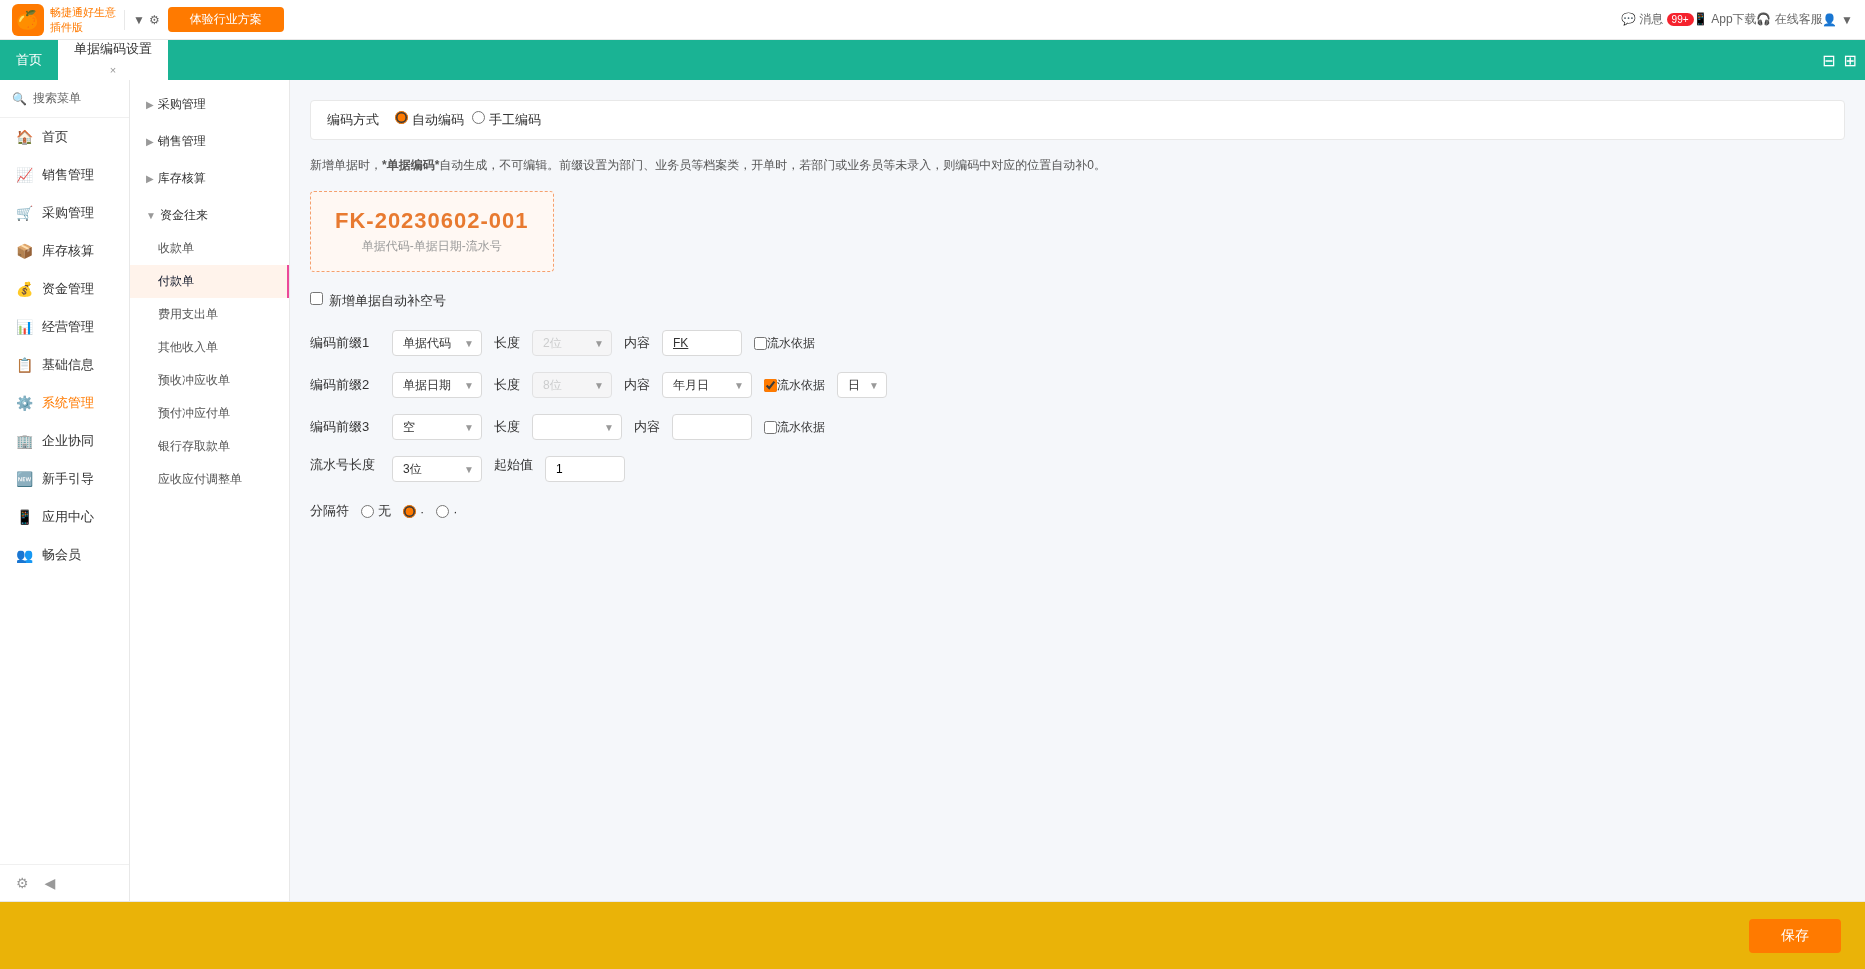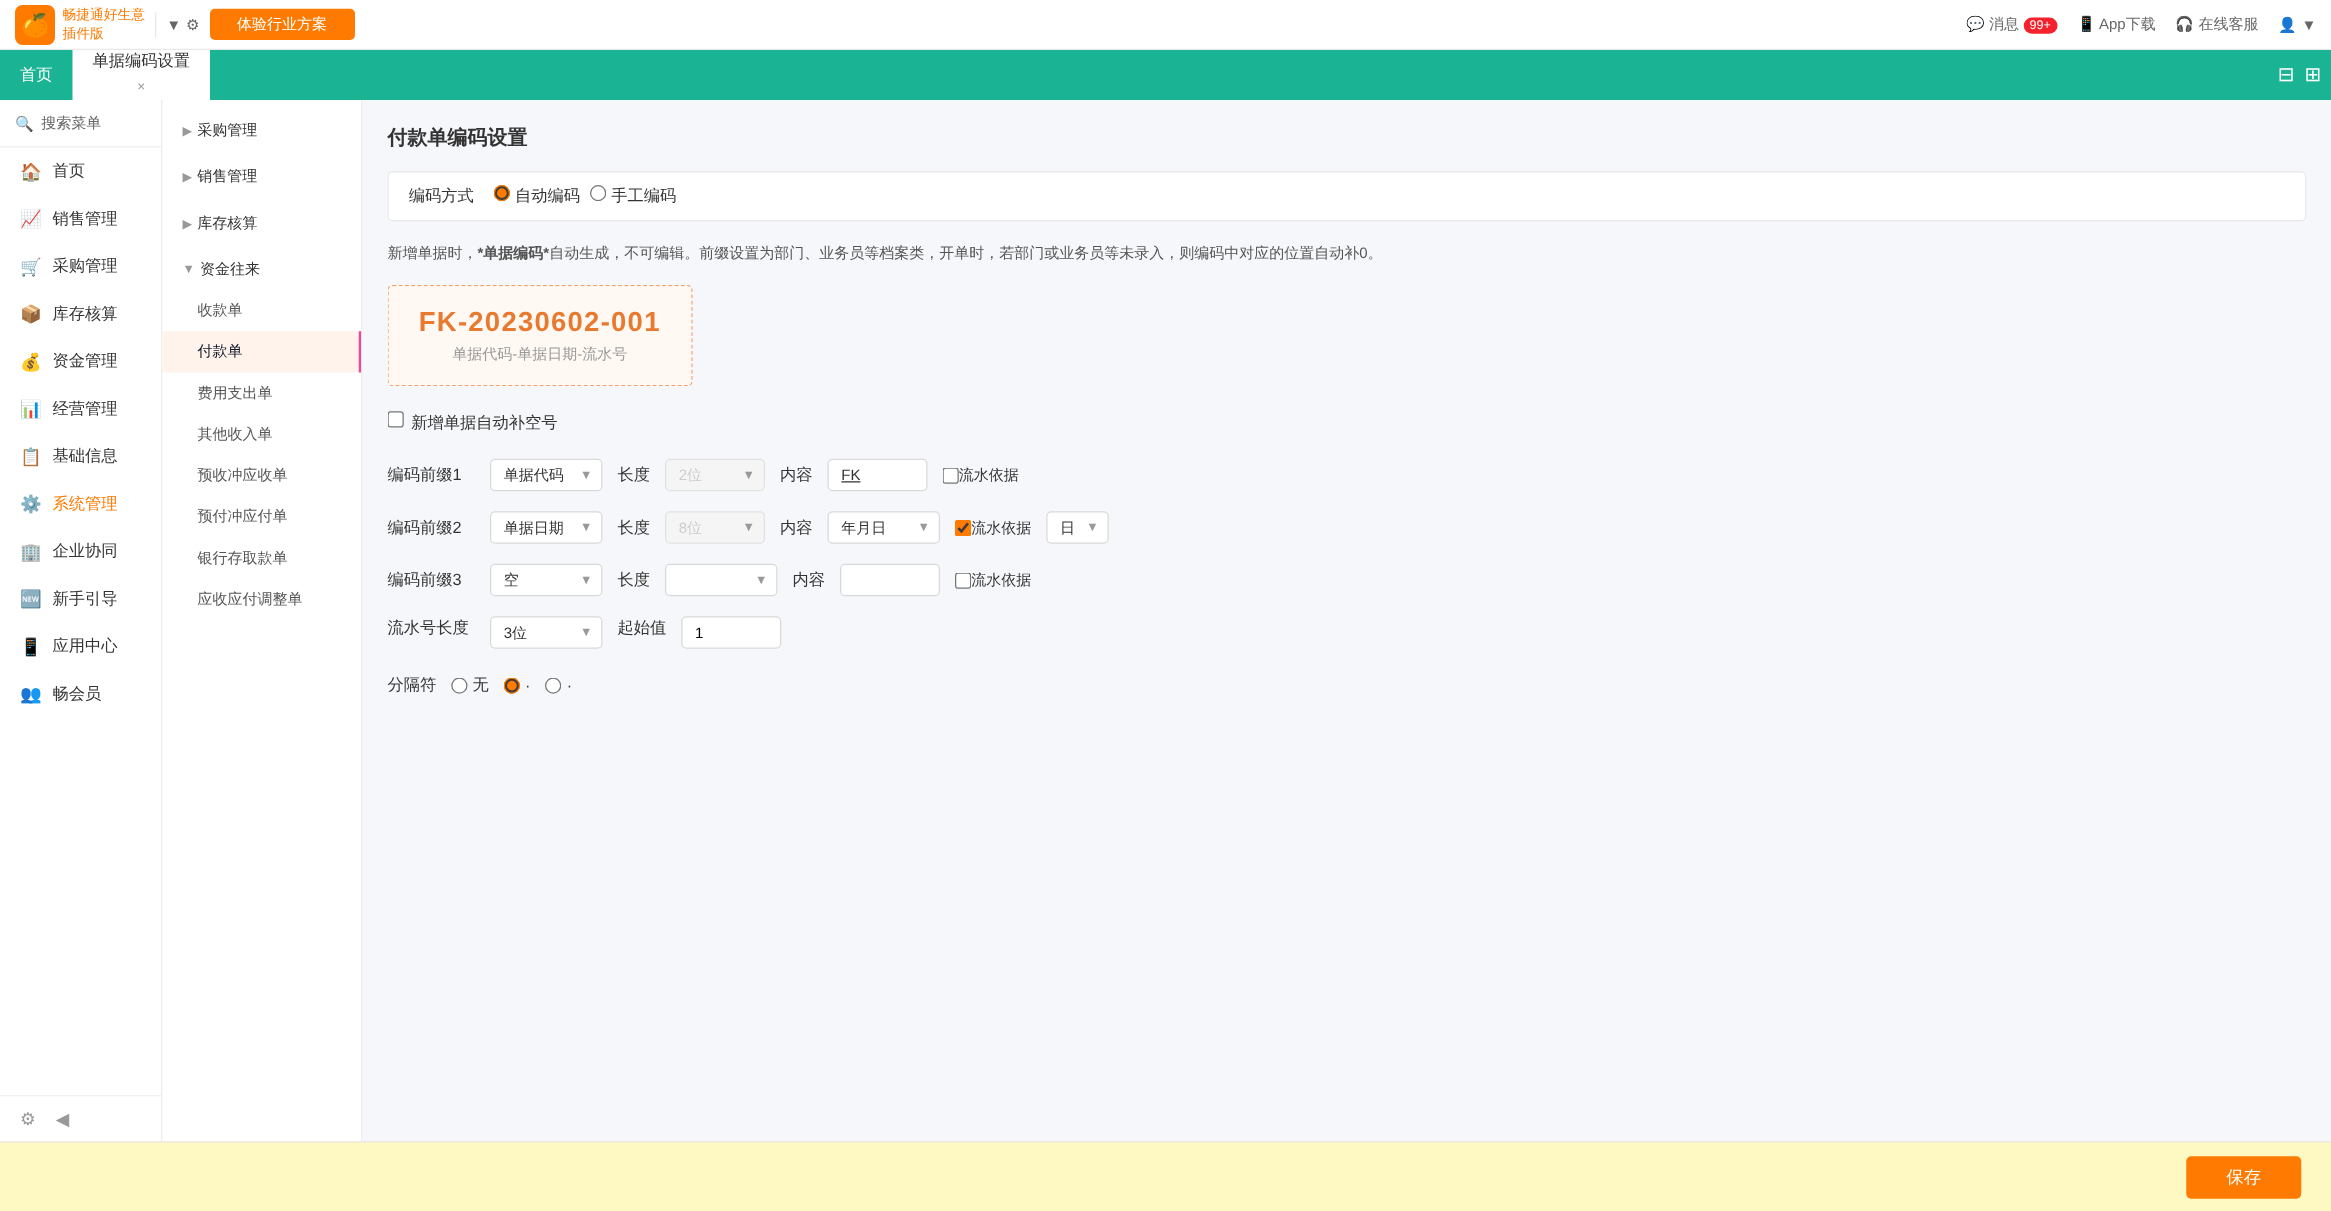--- a/index.html
+++ b/index.html
@@ -6,21 +6,21 @@
     body { font-family: 'Microsoft YaHei', Arial, sans-serif; font-size: 13px; color: #333; background: #f5f5f5; display: flex; flex-direction: column; height: 969px; overflow: hidden; }
 
     
     .top-bar { height: 40px; background: #fff; border-bottom: 1px solid #e8e8e8; display: flex; align-items: center; padding: 0 12px; gap: 8px; z-index: 100; }
     .top-bar-logo { display: flex; align-items: center; gap: 6px; }
     .logo-icon { width: 32px; height: 32px; background: #ff7a00; border-radius: 6px; display: flex; align-items: center; justify-content: center; color: white; font-size: 18px; }
     .logo-text { font-size: 11px; color: #ff7a00; line-height: 1.3; }
     .top-bar-divider { width: 1px; height: 20px; background: #e8e8e8; }
     .top-bar-nav { display: flex; align-items: center; gap: 4px; color: #666; font-size: 12px; }
     .top-bar-btn { background: #ff7a00; color: white; border: none; border-radius: 4px; padding: 4px 22px; font-size: 12px; cursor: pointer; }
-    .top-bar-right { margin-left: auto; display: flex; align-items: center; gap: 16px; font-size: 12px; color: #666; }
+    .top-bar-right { margin-left: auto; display: flex; align-items: center; font-size: 12px; color: #666; }
     .badge-red { background: #f5222d; color: white; border-radius: 10px; padding: 1px 5px; font-size: 10px; }
 
     
     .tab-bar { height: 40px; background: #1ab394; display: flex; align-items: center; padding: 0 0; }
     .tab-item { height: 40px; display: flex; align-items: center; padding: 0 16px; cursor: pointer; font-size: 13px; color: rgba(255,255,255,0.85); gap: 6px; }
     .tab-item.active { background: #fff; color: #333; flex-direction: column; }
     .tab-close { font-size: 11px; color: #999; cursor: pointer; }
     .tab-item.home { color: white; }
     .tab-bar-actions { margin-left: auto; display: flex; align-items: center; padding-right: 8px; gap: 8px; }
     .tab-bar-actions span { color: white; font-size: 16px; cursor: pointer; }
@@ -86,21 +86,21 @@
     .serial-input { border: 1px solid #d9d9d9; border-radius: 4px; padding: 5px 10px; width: 80px; font-size: 12px; }
 
     
     .sep-row { display: flex; align-items: center; gap: 12px; margin-bottom: 16px; }
     .sep-label { font-size: 13px; color: #333; }
     .sep-radio-group { display: flex; align-items: center; gap: 12px; }
     .sep-radio { display: flex; align-items: center; gap: 4px; font-size: 13px; cursor: pointer; }
     .sep-radio input { accent-color: #ff7a00; cursor: pointer; }
 
     
-    .bottom-bar { height: 56px; background: #fef9c3; border-top: 1px solid #e8e8e8; display: flex; align-items: center; justify-content: flex-end; padding: 1px 24px; }
+    .bottom-bar { height: 68px; background: #eab308; border-top: 1px solid #e8e8e8; display: flex; align-items: center; justify-content: flex-end; padding: 1px 24px; }
     .save-btn { background: #ff7a00; color: white; border: none; border-radius: 4px; padding: 8px 32px; font-size: 14px; cursor: pointer; }
 
     
     .day-select-wrap { position: relative; display: inline-flex; align-items: center; }
     .day-select { border: 1px solid #d9d9d9; border-radius: 4px; padding: 5px 24px 5px 10px; font-size: 12px; color: #333; background: #fff; appearance: none; cursor: pointer; min-width: 50px; }
   </style>
 </head>
 <body>
 
 <div class="top-bar">
@@ -232,21 +232,20 @@
       <div class="sub-menu-item">费用支出单</div>
       <div class="sub-menu-item">其他收入单</div>
       <div class="sub-menu-item">预收冲应收单</div>
       <div class="sub-menu-item">预付冲应付单</div>
       <div class="sub-menu-item">银行存取款单</div>
       <div class="sub-menu-item">应收应付调整单</div>
     </div>
   </div>
 
   <div class="main-content">
-    <div class="page-title">付款单编码设置</div>
 
     
     <div class="encoding-type-bar">
       <span class="encoding-type-label">编码方式</span>
       <label class="radio-item">
         <input type="radio" name="encoding" value="auto" checked="" style="">
         <span>自动编码</span>
       </label>
       <label class="radio-item">
         <input type="radio" name="encoding" value="manual" style="">

